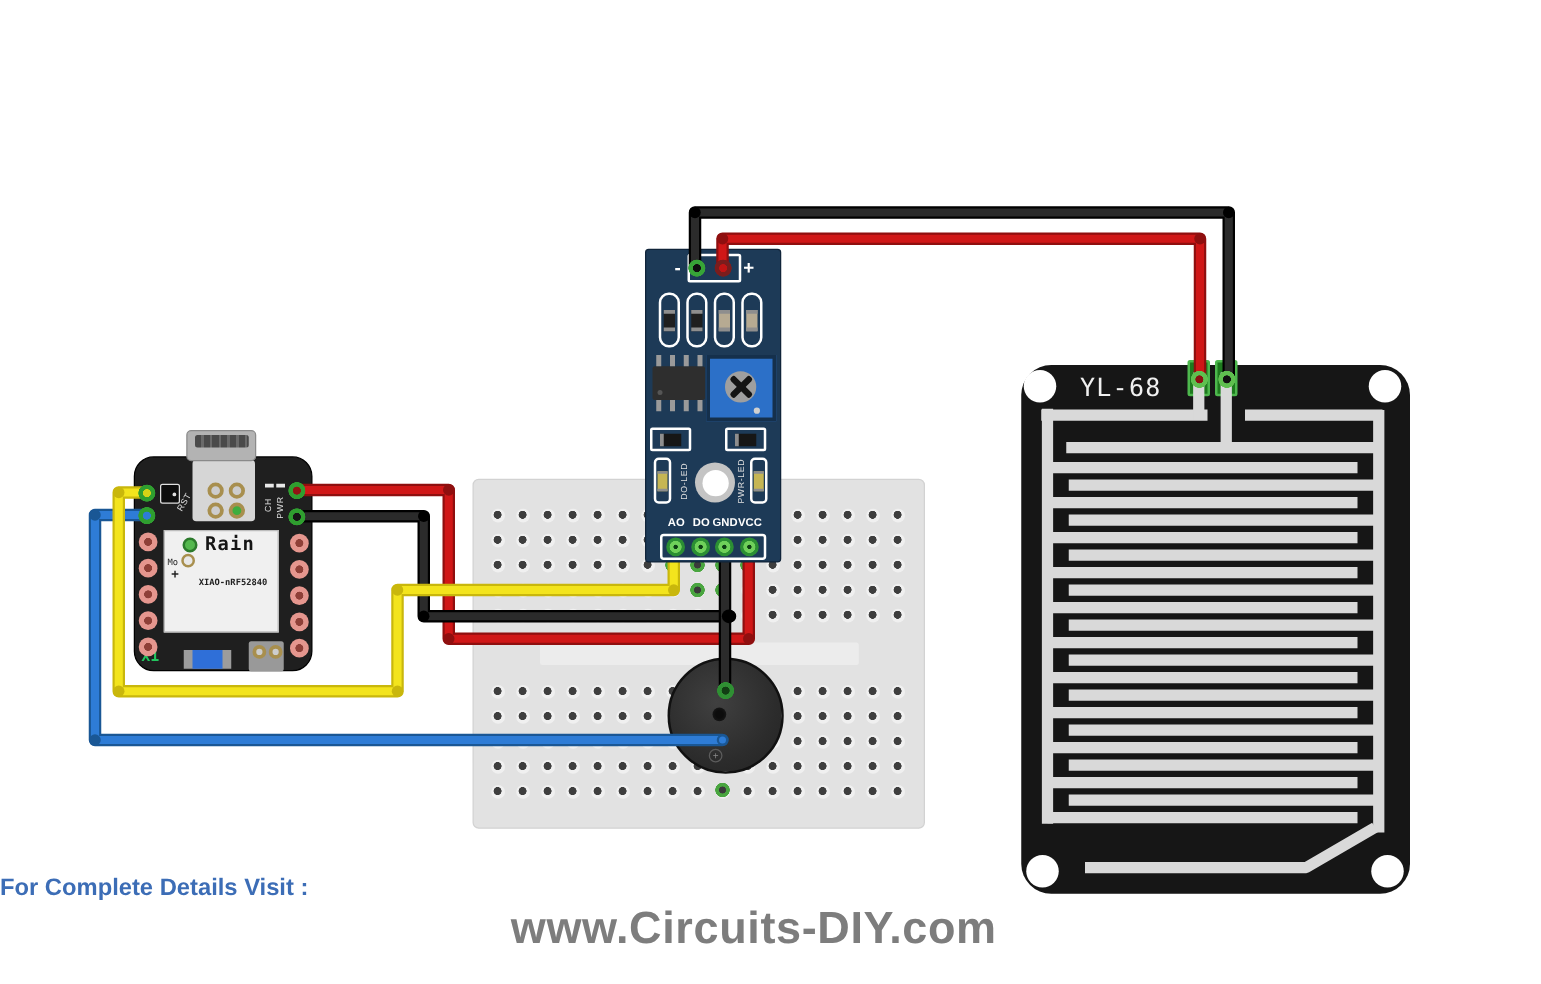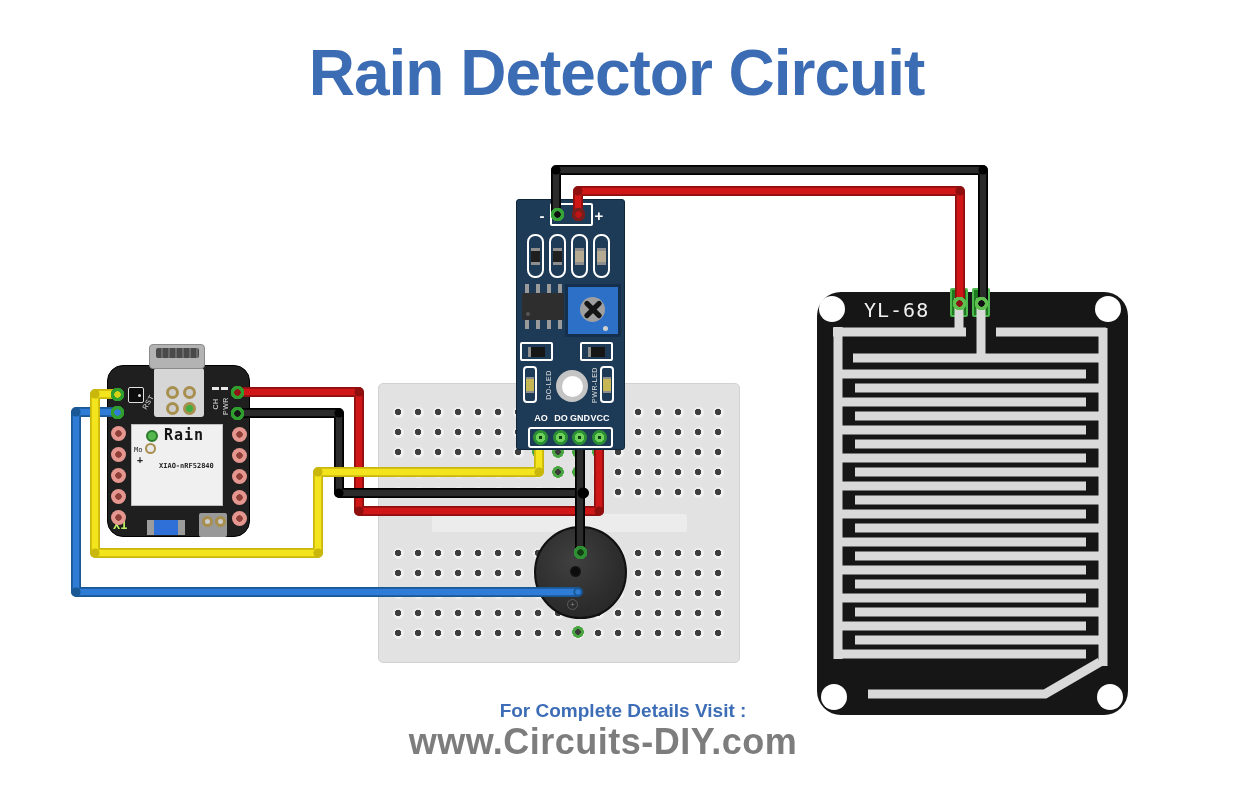--- a/index.html
+++ b/index.html
@@ -3,21 +3,21 @@
 <meta charset="utf-8">
 <style>
   html,body{margin:0;padding:0;background:#fff;}
   *{box-sizing:border-box;}
   #stage{position:relative;width:1233px;height:787px;background:#ffffff;overflow:hidden;
          font-family:"Liberation Sans",sans-serif;}
   .abs{position:absolute;}
   
   #title{left:0;top:36px;width:100%;text-align:center;font-size:64px;font-weight:bold;
          letter-spacing:-1px;color:#3b6cb4;}
-  #footer1{left:0;top:700px;width:1206px;text-align:center;font-size:19px;font-weight:bold;color:#3c6db6;margin-left:20px;}
+  #footer1{left:0;top:700px;width:1206px;font-size:19px;font-weight:bold;color:#3c6db6;}
   #footer2{left:0;top:721px;width:1206px;text-align:center;font-size:36px;font-weight:bold;color:#7d7d7d;letter-spacing:.5px;}
   
   #breadboard{left:378px;top:383px;width:362px;height:280px;background:#e2e2e2;border:1px solid #d2d2d2;border-radius:5px;}
   #groove{left:432px;top:514px;width:255px;height:18px;background:#ececec;border-radius:2px;}
   .bb-dot{width:11px;height:11px;border-radius:50%;
           background:radial-gradient(circle at 46% 44%, #3e3e3e 0 3px, #f0f0f0 3.4px 5.5px);}
   .bb-green{width:14px;height:14px;border-radius:50%;
           background:radial-gradient(circle, #3a3a3a 0 2.6px, #49a53f 3px 5.6px, rgba(0,0,0,0) 6px);}
   
   #xiao{left:107px;top:365px;width:143px;height:172px;background:#1f1f1f;border-radius:16px;border:1px solid #000;}
@@ -30,21 +30,21 @@
   .pink-pin{width:15px;height:15px;border-radius:50%;
             background:radial-gradient(circle, #8f4038 0 3px, #e5968e 3.4px 100%);}
   #shield{left:23px;top:58px;width:92px;height:82px;background:#f0f0f0;border:1px solid #bdbdbd;}
   #xiao-led{left:38px;top:64px;width:12px;height:12px;border-radius:50%;background:#54b84e;border:2px solid #2c7a2c;}
   .mono{font-family:"DejaVu Sans Mono",monospace;}
   #seeed{left:56px;top:60px;font-size:15px;font-weight:bold;color:#151515;letter-spacing:1px;}
   #mo{left:26px;top:80px;font-size:7px;color:#222;}
   #mode-circle{left:37px;top:77px;width:11px;height:11px;border-radius:50%;border:2.5px solid #a88f4e;background:#e8e8e8;}
   #model{left:51px;top:96px;font-size:7px;font-weight:bold;color:#222;letter-spacing:0;}
   #xiao-plus{left:29px;top:88px;font-size:10px;font-weight:bold;color:#222;}
-  #x1{left:5px;top:152px;font-size:12px;font-weight:bold;color:#bef264;}
+  #x1{left:5px;top:152px;font-size:12px;font-weight:bold;color:#22c55e;}
   #blue-comp{left:39px;top:154px;width:38px;height:15px;background:#9c9c9c;}
   #blue-comp-core{left:7px;top:0;width:24px;height:15px;background:#2f6fd8;}
   #pad-comp{left:91px;top:147px;width:28px;height:24px;background:#999;border-radius:2px;}
   .vlabel{color:#e0e0e0;font-size:7px;letter-spacing:.5px;white-space:nowrap;transform:translate(-50%,-50%) rotate(-90deg);}
   .dash{width:7px;height:3px;background:#e8e8e8;}
   
   #module{left:516px;top:199px;width:109px;height:251px;background:#1d3a57;border:1px solid #10243a;border-radius:3px;}
   .wout{border:2px solid #fff;}
   #term-box{left:33px;top:3px;width:43px;height:23px;border-radius:2px;}
   .term-sign{font-size:15px;font-weight:bold;color:#fff;transform:translate(-50%,-50%);}
@@ -80,21 +80,20 @@
   #buzzer-plus{left:567px;top:599px;width:11px;height:11px;border-radius:50%;border:1px solid #5c5c5c;
           color:#8a8a8a;font-size:8px;line-height:9px;text-align:center;}
   .ring{width:15px;height:15px;border-radius:50%;}
   svg{position:absolute;left:0;top:0;}
 </style>
 </head>
 <body>
 
 <div id="stage">
 
-  <div class="abs" id="title">Rain Detector Circuit</div>
 
   <div class="abs" id="breadboard"></div>
   <div class="abs" id="groove"></div>
   <div class="abs" id="bb-dots">
       <div class="abs bb-dot" style="left: 392.5px; top: 406.5px;"></div>
       <div class="abs bb-dot" style="left: 392.5px; top: 426.5px;"></div>
       <div class="abs bb-dot" style="left: 392.5px; top: 446.5px;"></div>
       <div class="abs bb-dot" style="left: 392.5px; top: 466.5px;"></div>
       <div class="abs bb-dot" style="left: 392.5px; top: 486.5px;"></div>
       <div class="abs bb-dot" style="left: 392.5px; top: 547.5px;"></div>

